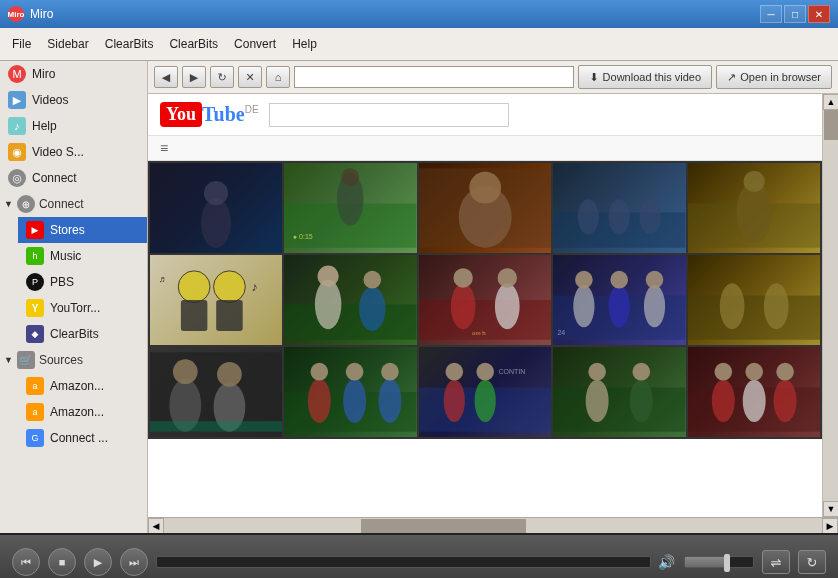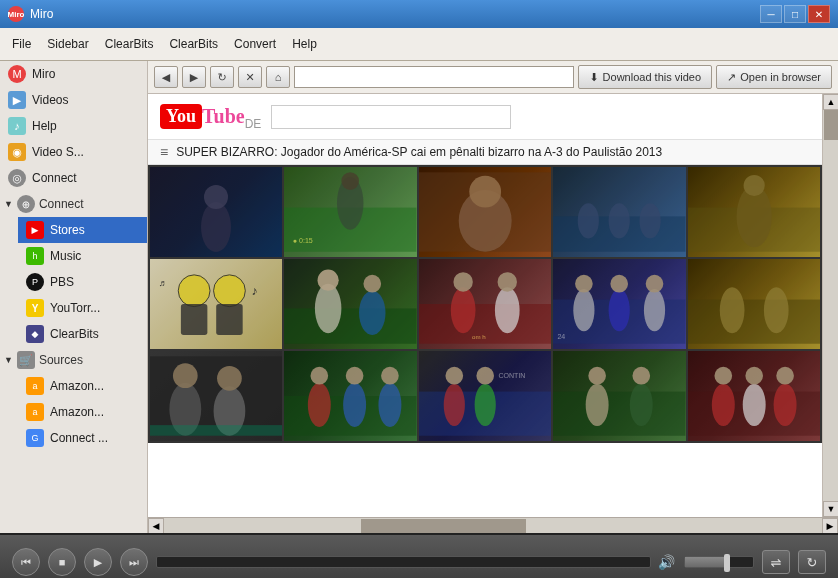--- a/index.html
+++ b/index.html
@@ -264,28 +264,28 @@
       color: white;
       font-size: 18px;
       font-weight: bold;
       padding: 2px 6px;
       border-radius: 4px;
       font-family: Georgia, serif;
     }
     .yt-logo-text {
       font-size: 20px;
       font-weight: bold;
-      color: #ec4899;
+      color: #3b82f6;
       font-family: Georgia, serif;
     }
     .yt-de {
-      font-size: 12px;
+      font-size: 10px;
       color: #999;
       align-self: flex-start;
-      margin-top: 15px;
+      margin-top: 2px;
     }
     #yt-search {
       width: 240px;
       height: 24px;
       border: 1px solid #ccc;
       padding: 0 6px;
       font-size: 12px;
     }
 
     
@@ -593,21 +593,20 @@
           <div class="yt-logo">
             <span class="yt-logo-box">You</span>
             <span class="yt-logo-text">Tube</span>
             <span class="yt-de">DE</span>
           </div>
           <input class="" id="yt-search" type="text" placeholder="" style="">
         </div>
 
         <div id="video-title-bar">
           <span class="list-icon">≡</span>
-          <span class="video-title-text">SUPER BIZARRO: Jogador do América-SP cai em pênalti bizarro na A-3 do Paulistão 2013</span>
         </div>
 
         <div id="video-grid">
 
           <div class="video-thumb">
             <div class="thumb-content vt1">
               <svg width="60" height="80" viewBox="0 0 60 80" style="position:absolute;bottom:0;">
                 <ellipse cx="30" cy="50" rx="15" ry="25" fill="rgba(50,50,80,0.8)"></ellipse>
                 <circle cx="30" cy="20" r="12" fill="rgba(70,70,100,0.8)"></circle>
               </svg>

